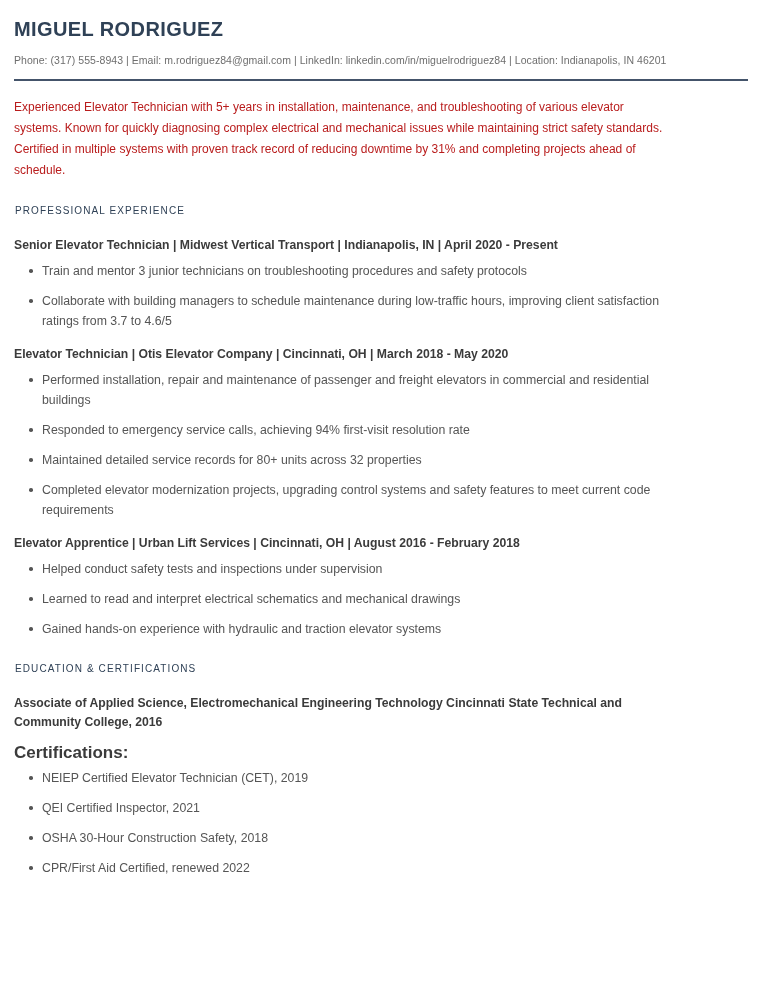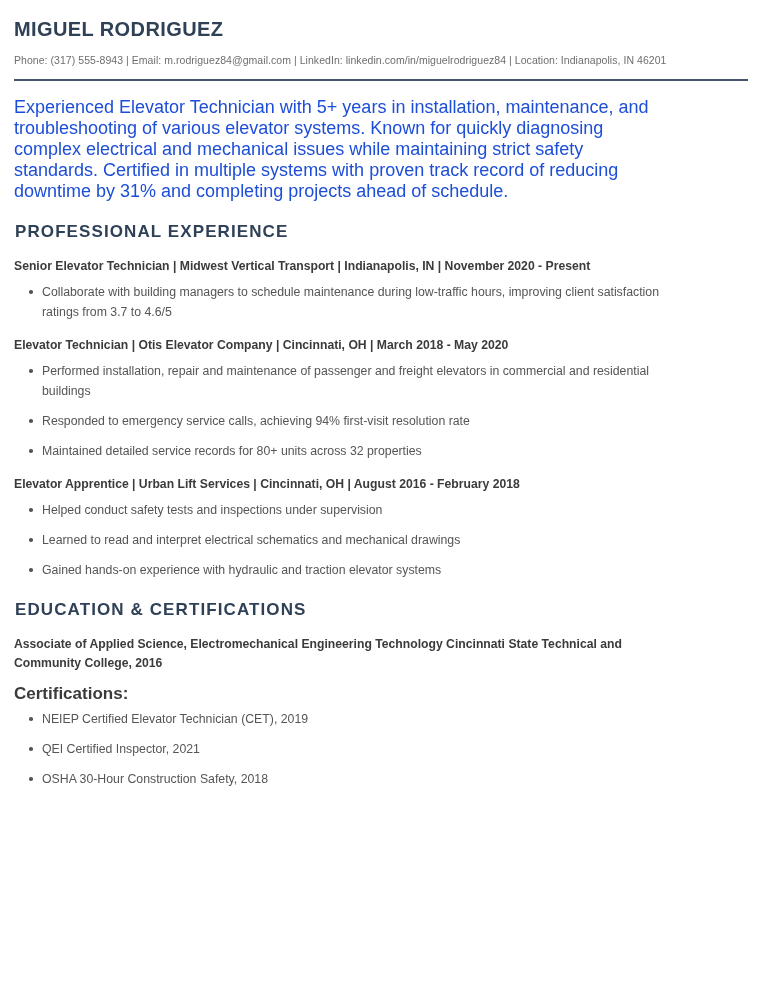--- a/index.html
+++ b/index.html
@@ -42,34 +42,34 @@
     margin: 11px 0 0 0;
     height: 2px;
     background: #44546a;
     border: 0;
     width: 734px;
   }
 
   
   .summary {
     margin: 16px 10px 0 0;
-    font-size: 18px;
+    font-size: 12px;
     line-height: 21px;
-    color: #1d4ed8;
+    color: #b91c1c;
     max-width: 734px;
   }
 
   
   .section {
     margin-top: 20px;
   }
   .section-title {
     margin: 0 0 0 1px;
-    font-size: 17px;
-    font-weight: bold;
+    font-size: 10px;
+    font-weight: normal;
     letter-spacing: 1.1px;
     color: #2f4156;
     line-height: 20px;
   }
 
   
   .entry-title {
     margin: 14px 0 0 0;
     font-size: 12.2px;
     font-weight: bold;
@@ -124,32 +124,34 @@
     <div class="contact-line">Phone: (317) 555-8943 | Email: m.rodriguez84@gmail.com | LinkedIn: linkedin.com/in/miguelrodriguez84 | Location: Indianapolis, IN 46201</div>
     <div class="header-rule"></div>
   </div>
 
   <div class="summary">Experienced Elevator Technician with 5+ years in installation, maintenance, and troubleshooting of various elevator systems. Known for quickly diagnosing complex electrical and mechanical issues while maintaining strict safety standards. Certified in multiple systems with proven track record of reducing downtime by 31% and completing projects ahead of schedule.</div>
 
   <div class="section">
     <div class="section-title">PROFESSIONAL EXPERIENCE</div>
 
     <div>
-      <div class="entry-title first">Senior Elevator Technician | Midwest Vertical Transport | Indianapolis, IN | November 2020 - Present</div>
+      <div class="entry-title first">Senior Elevator Technician | Midwest Vertical Transport | Indianapolis, IN | April 2020 - Present</div>
       <ul class="bullets">
+        <li>Train and mentor 3 junior technicians on troubleshooting procedures and safety protocols</li>
         <li>Collaborate with building managers to schedule maintenance during low-traffic hours, improving client satisfaction ratings from 3.7 to 4.6/5</li>
       </ul>
     </div>
 
     <div>
       <div class="entry-title">Elevator Technician | Otis Elevator Company | Cincinnati, OH | March 2018 - May 2020</div>
       <ul class="bullets">
         <li>Performed installation, repair and maintenance of passenger and freight elevators in commercial and residential buildings</li>
         <li>Responded to emergency service calls, achieving 94% first-visit resolution rate</li>
         <li>Maintained detailed service records for 80+ units across 32 properties</li>
+        <li>Completed elevator modernization projects, upgrading control systems and safety features to meet current code requirements</li>
       </ul>
     </div>
 
     <div>
       <div class="entry-title">Elevator Apprentice | Urban Lift Services | Cincinnati, OH | August 2016 - February 2018</div>
       <ul class="bullets">
         <li>Helped conduct safety tests and inspections under supervision</li>
         <li>Learned to read and interpret electrical schematics and mechanical drawings</li>
         <li>Gained hands-on experience with hydraulic and traction elevator systems</li>
       </ul>
@@ -157,16 +159,17 @@
   </div>
 
   <div class="section">
     <div class="section-title">EDUCATION &amp; CERTIFICATIONS</div>
     <div class="entry-title first">Associate of Applied Science, Electromechanical Engineering Technology Cincinnati State Technical and Community College, 2016</div>
     <div class="sub-label">Certifications:</div>
     <ul class="bullets">
       <li>NEIEP Certified Elevator Technician (CET), 2019</li>
       <li>QEI Certified Inspector, 2021</li>
       <li>OSHA 30-Hour Construction Safety, 2018</li>
+      <li>CPR/First Aid Certified, renewed 2022</li>
     </ul>
   </div>
 
 </div>
 
 </body></html>

